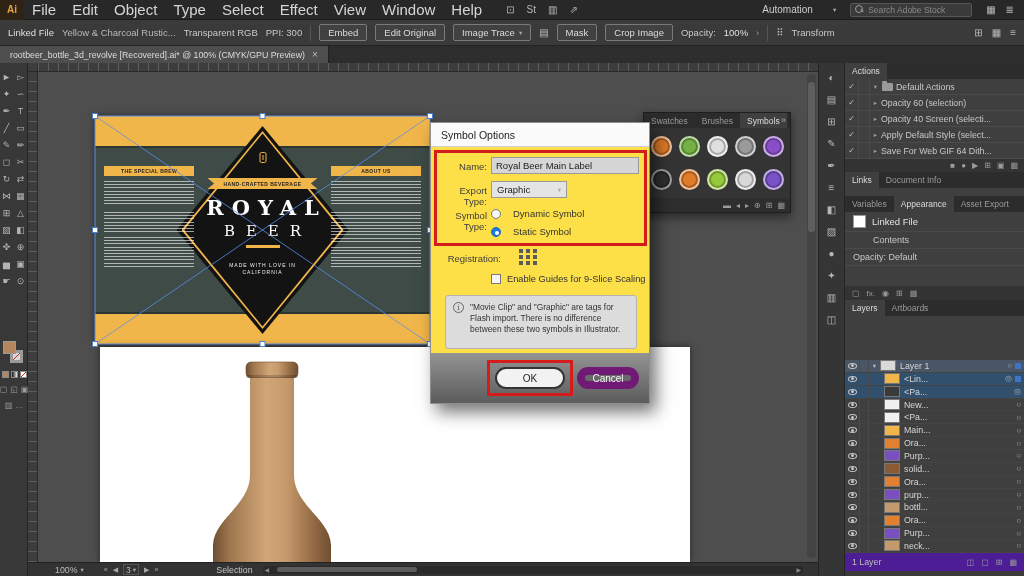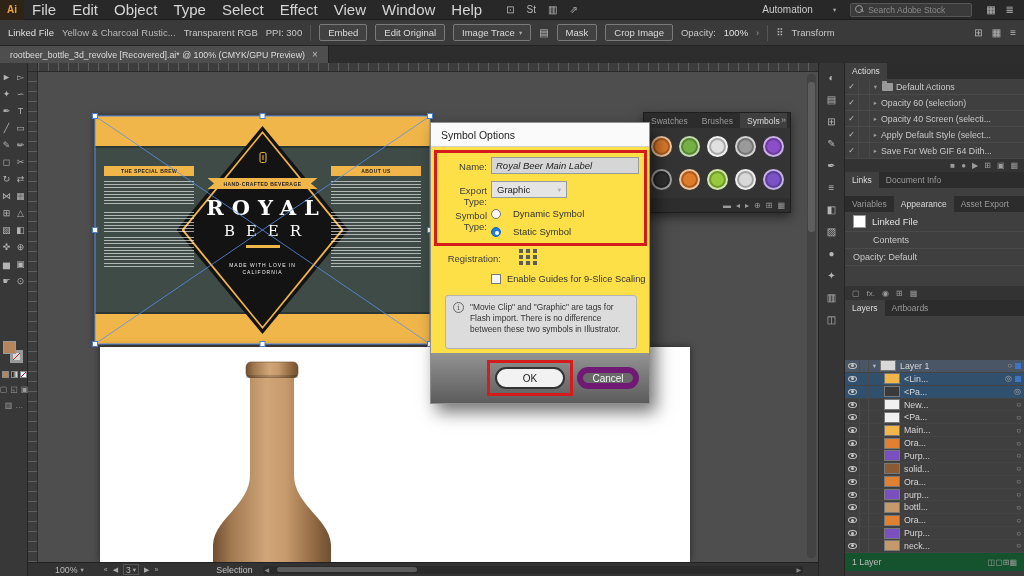--- a/index.html
+++ b/index.html
@@ -137,44 +137,44 @@
   .eye-col{width:15px;display:flex;justify-content:center;align-items:center;border-right:1px solid #4a4a4a;align-self:stretch;flex:none;}
   .eye{width:9px;height:6px;border:1px solid #c8c8c8;border-radius:50%;position:relative;}
   .eye::after{content:"";position:absolute;left:2px;top:0.5px;width:3px;height:3px;border-radius:50%;background:#c8c8c8;}
   .lock-col{width:9px;border-right:1px solid #4a4a4a;align-self:stretch;flex:none;}
   .caret-col{width:11px;font-size:6.5px;color:#bbb;text-align:center;flex:none;}
   .layer-row.sub .caret-col{width:15px;}
   .thumb{width:16px;height:11px;border:1px solid #787878;margin-right:4px;flex:none;}
   .layer-name{flex:1;font-size:8.8px;color:#d6d6d6;white-space:nowrap;overflow:hidden;}
   .target{font-size:8px;color:#a8a8a8;margin-right:3px;}
   .badge{width:6px;height:6px;background:#3f74c4;margin-right:3px;flex:none;}
-  #layers-footer{position:absolute;left:0;right:0;top:490px;height:18px;background:#14532d;display:flex;align-items:center;padding:0 7px;}
+  #layers-footer{position:absolute;left:0;right:0;top:490px;height:18px;background:#4c1d95;display:flex;align-items:center;padding:0 7px;gap:7px;}
   #layers-count{font-size:8.8px;color:#bdbdbd;margin-right:auto;}
 
   
   #dialog{position:absolute;left:430px;top:122px;width:220px;height:282px;background:#fde047;border:1px solid #8f8f8f;box-shadow:6px 8px 16px rgba(0,0,0,.55);z-index:30;color:#333;}
   #dialog-title{height:24px;background:#fafafa;border-bottom:1px solid #cfcfcf;display:flex;align-items:center;padding:0 10px;font-size:10.5px;color:#1e1e1e;}
   .dlg-label{position:absolute;left:4px;width:52px;text-align:right;font-size:9.5px;color:#3d3d3d;}
-  #name-input{position:absolute;left:60px;top:34px;width:148px;height:17px;background:#d6d6d6;border:1px solid #9a9a9a;font-size:9.5px;color:#222;padding:0 4px;font-family:"Liberation Sans",sans-serif;font-style:italic;}
+  #name-input{position:absolute;left:60px;top:34px;width:148px;height:17px;background:#d6d6d6;border:1px solid #9a9a9a;font-size:9.5px;color:#222;padding:0 4px;font-family:"Liberation Sans",sans-serif;}
   #export-select{position:absolute;left:60px;top:58px;width:76px;height:17px;background:#e4e4e4;border:1px solid #9a9a9a;display:flex;align-items:center;justify-content:space-between;padding:0 5px;font-size:9.5px;color:#222;}
   .radio-row{position:absolute;left:60px;display:flex;align-items:center;gap:12px;font-size:9.5px;color:#333;}
   .radio{width:10px;height:10px;border-radius:50%;border:1px solid #777;background:#f8f8f8;position:relative;flex:none;}
   .radio.on{background:#1d7ae0;border-color:#1668bf;}
   .radio.on::after{content:"";position:absolute;left:3px;top:3px;width:4px;height:4px;border-radius:50%;background:#fff;}
   #reg-grid{position:absolute;left:88px;top:126px;display:grid;grid-template-columns:repeat(3,5px);gap:2px;}
   #reg-grid i{display:block;width:4px;height:4px;background:#5c5c5c;}
   #nine-box{position:absolute;left:60px;top:151px;width:10px;height:10px;border:1px solid #777;background:#f6f6f6;}
   #nine-label{position:absolute;left:76px;top:151px;font-size:9.3px;color:#333;}
   #info-box{position:absolute;left:14px;top:172px;width:192px;height:54px;background:#dcdcdc;border:1px solid #b3b3b3;border-radius:3px;display:flex;gap:6px;padding:6px 7px;}
   #info-icon{width:11px;height:11px;border:1px solid #666;border-radius:50%;font-size:7.5px;color:#555;display:flex;align-items:center;justify-content:center;font-family:"DejaVu Serif",serif;flex:none;}
   #info-text{font-size:8.4px;line-height:11px;color:#333;}
   #dialog-footer{position:absolute;left:0;right:0;top:230px;bottom:0;background:linear-gradient(#939393,#5c5c5c);}
   .dlg-btn{position:absolute;top:244px;height:22px;border-radius:11px;display:flex;align-items:center;justify-content:center;font-size:10px;z-index:2;}
   #ok-btn{left:64px;width:70px;background:#f2f2f2;border:2px solid #333;color:#1e1e1e;}
-  #cancel-btn{left:146px;width:62px;background:#696969;border:6px solid #701a75;color:#f7f7f7;}
+  #cancel-btn{left:146px;width:62px;background:#696969;border:8px solid #701a75;color:#f7f7f7;}
   .anno{position:absolute;border:3px solid #d41c1c;pointer-events:none;z-index:5;}
   #anno-fields{left:3px;top:27px;width:213px;height:96px;}
   #anno-ok{left:56px;top:237px;width:86px;height:36px;}
 
   
   #statusbar{position:absolute;left:28px;top:562px;width:790px;height:14px;background:#333;border-top:1px solid #222;display:flex;align-items:center;font-size:8.8px;color:#bbb;padding:0 5px;z-index:16;}
   #zoom-box{display:flex;align-items:center;gap:3px;margin-left:22px;}
   #ab-nav{display:flex;align-items:center;gap:5px;margin-left:20px;}
   .nav-glyph{font-size:7px;color:#a8a8a8;}
   #ab-num{min-width:16px;height:11px;border:1px solid #555;display:flex;align-items:center;justify-content:center;gap:2px;padding:0 2px;font-size:8.5px;}

